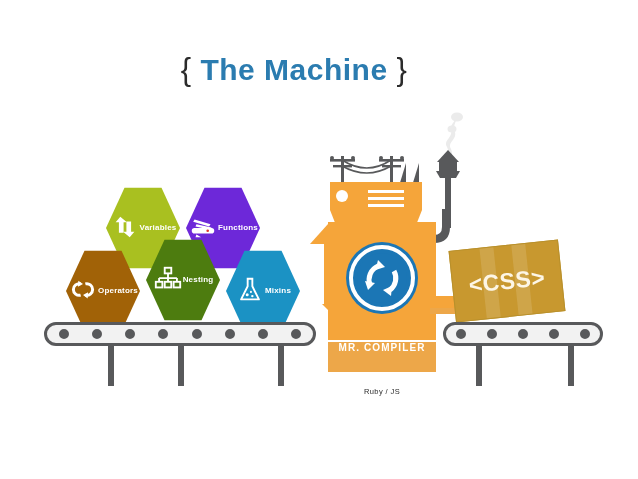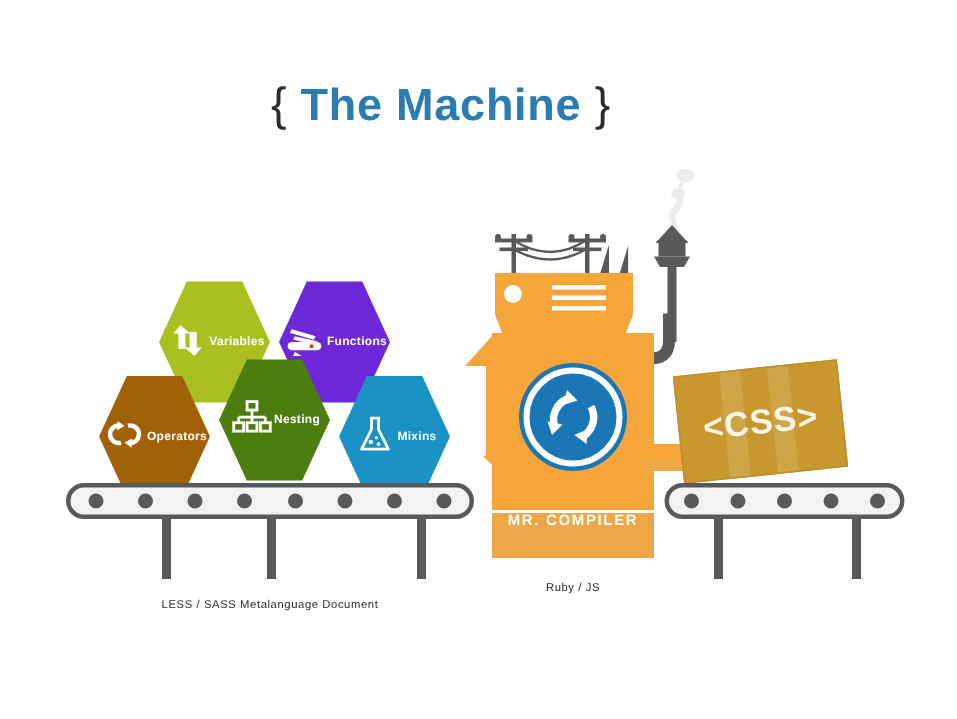--- a/index.html
+++ b/index.html
@@ -338,16 +338,15 @@
         <div class="roller"></div>
         <div class="roller"></div>
         <div class="roller"></div>
         <div class="roller"></div>
         <div class="roller"></div>
       </div>
     <div class="leg" style="left:476px;top:346px;height:40px;"></div>
     <div class="leg" style="left:568px;top:346px;height:40px;"></div>
   </div>
 
-  <div class="caption" style="left:60px;top:398px;width:240px;">LESS / SASS Metalanguage Document</div>
   <div class="caption" style="left:330px;top:387px;width:104px;">Ruby / JS</div>
 
 </div>
 
 </body></html>

